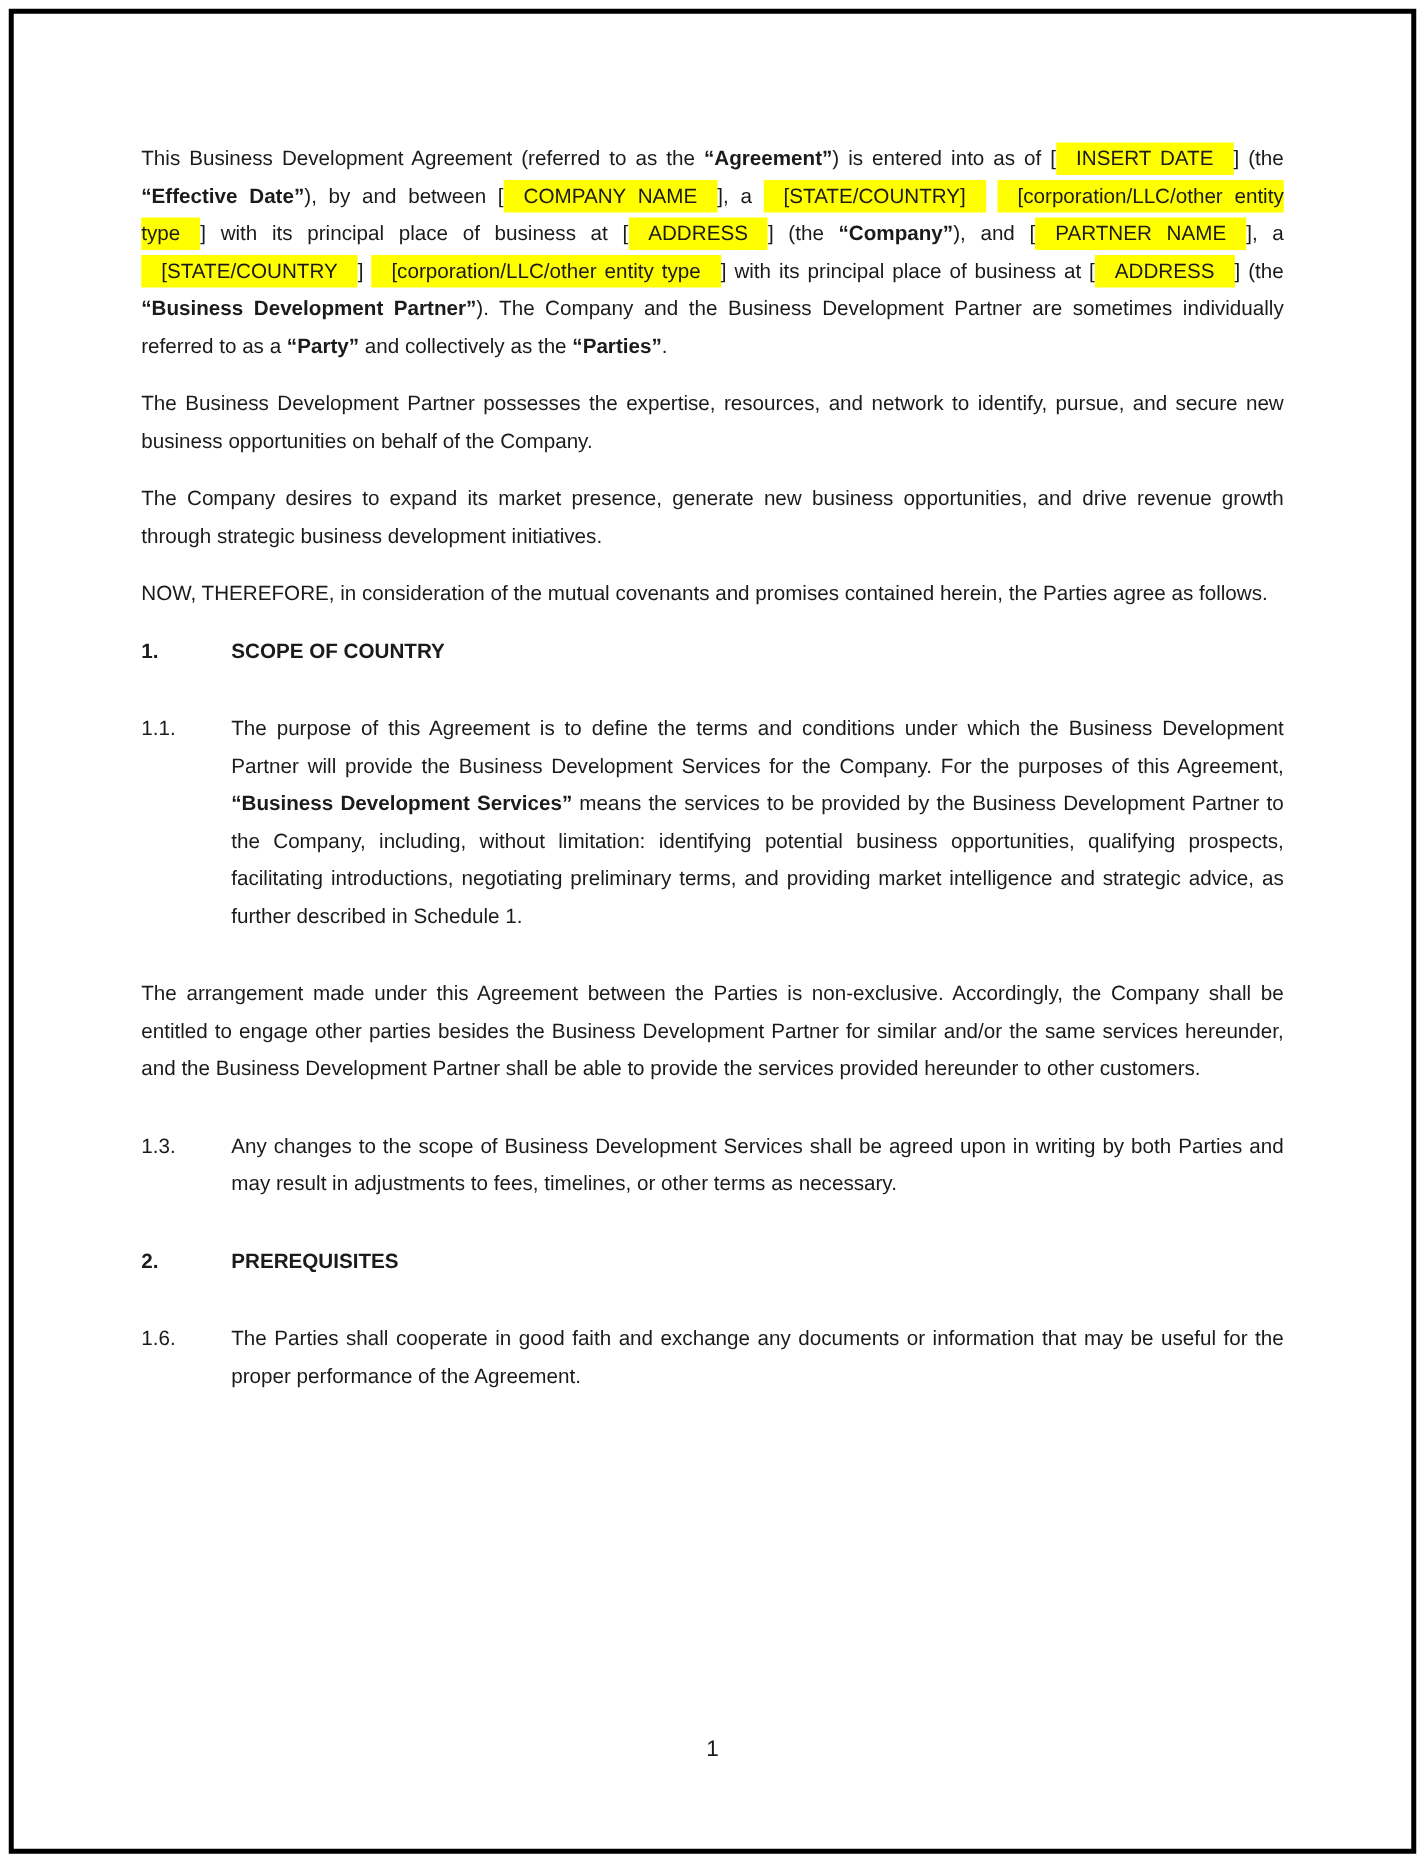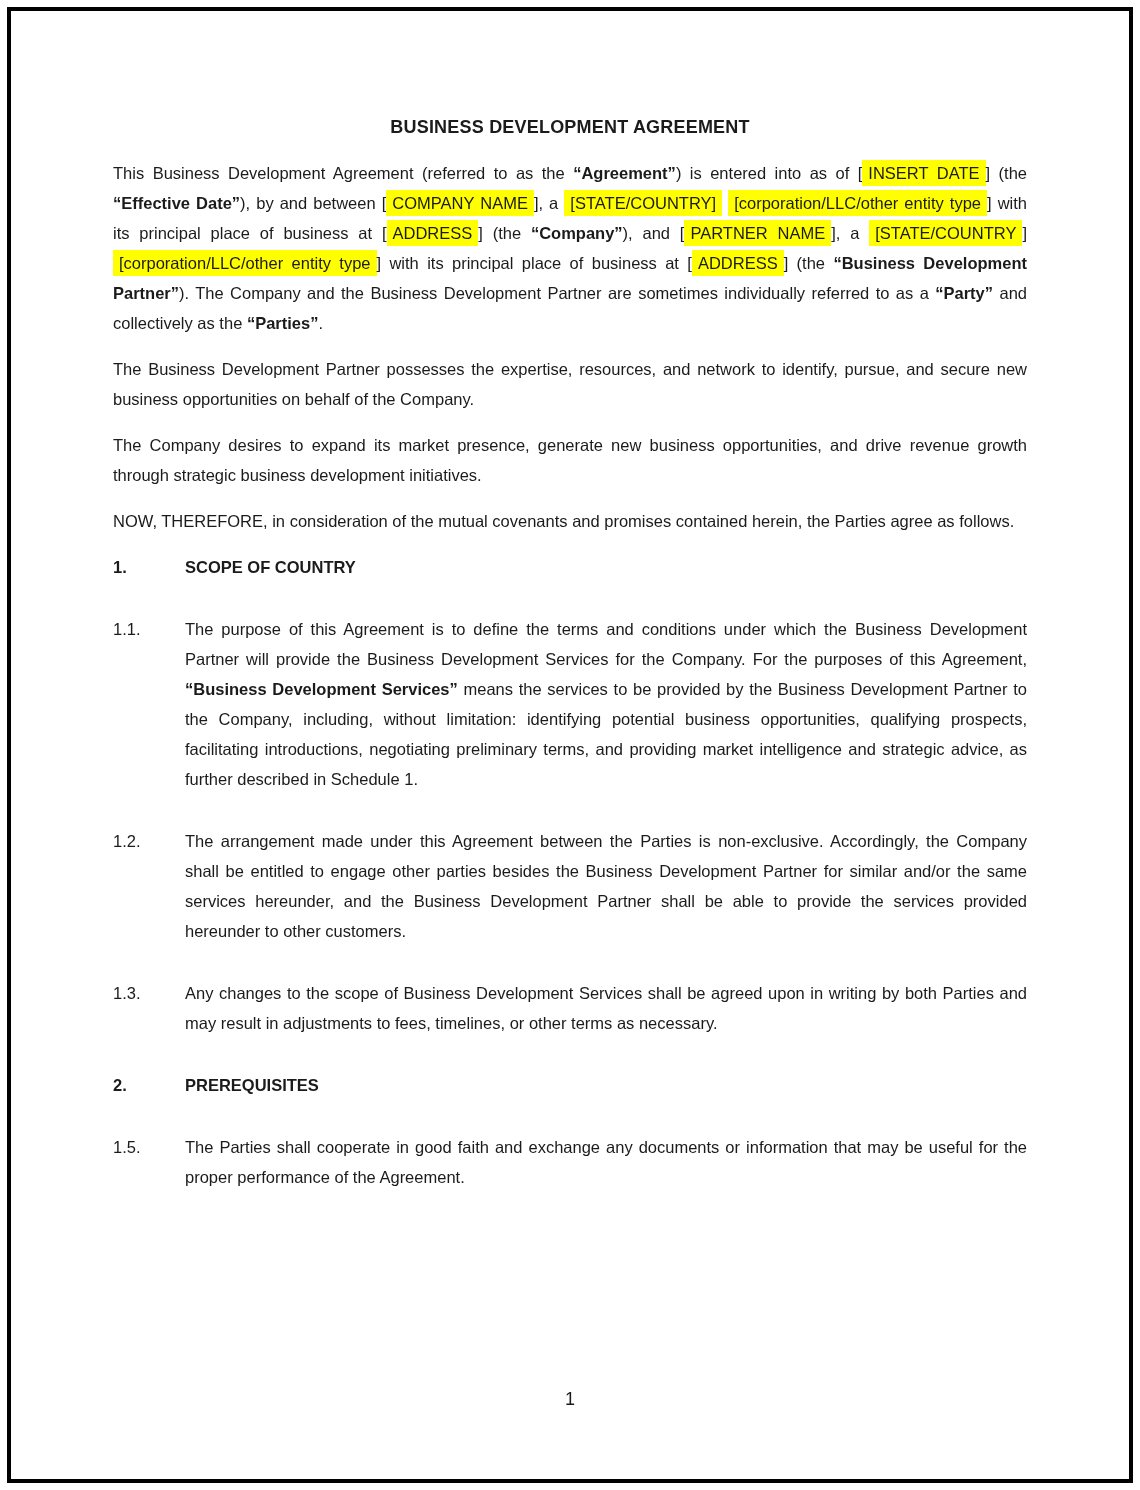--- a/index.html
+++ b/index.html
@@ -65,68 +65,66 @@
   .num {
     flex: 0 0 72px;
   }
   .cbody {
     flex: 1;
     text-align: justify;
   }
   .b { font-weight: 700; }
   .hl {
     background: var(--hl);
-    padding: 4px 6px;
+    padding: 4px 16px;
   }
   .pagenum {
     position: absolute;
     left: 0;
     right: 0;
     top: 1384px;
     text-align: center;
     font-size: 18px;
     line-height: 30px;
     color: var(--ink);
     font-family: "Liberation Sans", "DejaVu Sans", sans-serif;
   }
 </style>
 </head>
 <body>
 
 <div class="page">
   <div class="frame"></div>
   <div class="content">
-    <h1 class="title">BUSINESS DEVELOPMENT AGREEMENT</h1>
     <div id="intro">
         <p class="para"><span>This Business Development Agreement (referred to as the </span><span class="b">“Agreement”</span><span>) is entered into as of [</span><span class="hl">INSERT DATE</span><span>] (the </span><span class="b">“Effective Date”</span><span>), by and between [</span><span class="hl">COMPANY NAME</span><span>], a </span><span class="hl">[STATE/COUNTRY]</span><span> </span><span class="hl">[corporation/LLC/other entity type</span><span>] with its principal place of business at [</span><span class="hl">ADDRESS</span><span>] (the </span><span class="b">“Company”</span><span>), and [</span><span class="hl">PARTNER NAME</span><span>], a </span><span class="hl">[STATE/COUNTRY</span><span>] </span><span class="hl">[corporation/LLC/other entity type</span><span>] with its principal place of business at [</span><span class="hl">ADDRESS</span><span>] (the </span><span class="b">“Business Development Partner”</span><span>). The Company and the Business Development Partner are sometimes individually referred to as a </span><span class="b">“Party”</span><span> and collectively as the </span><span class="b">“Parties”</span><span>.</span></p>
         <p class="para"><span>The Business Development Partner possesses the expertise, resources, and network to identify, pursue, and secure new business opportunities on behalf of the Company.</span></p>
         <p class="para"><span>The Company desires to expand its market presence, generate new business opportunities, and drive revenue growth through strategic business development initiatives.</span></p>
         <p class="para"><span>NOW, THEREFORE, in consideration of the mutual covenants and promises contained herein, the Parties agree as follows.</span></p>
       </div>
     <div id="sections">
         <div class="hblock">
           <span class="num">1.</span>
           <span>SCOPE OF COUNTRY</span>
         </div>
         <div class="clause">
           <span class="num">1.1.</span>
           <span class="cbody"><span>The purpose of this Agreement is to define the terms and conditions under which the Business Development Partner will provide the Business Development Services for the Company. For the purposes of this Agreement, </span><span class="b">“Business Development Services”</span><span> means the services to be provided by the Business Development Partner to the Company, including, without limitation: identifying potential business opportunities, qualifying prospects, facilitating introductions, negotiating preliminary terms, and providing market intelligence and strategic advice, as further described in Schedule 1.</span></span>
         </div>
         <div class="clause">
-          <span class="num">1.2.</span>
           <span class="cbody"><span>The arrangement made under this Agreement between the Parties is non-exclusive. Accordingly, the Company shall be entitled to engage other parties besides the Business Development Partner for similar and/or the same services hereunder, and the Business Development Partner shall be able to provide the services provided hereunder to other customers.</span></span>
         </div>
         <div class="clause">
           <span class="num">1.3.</span>
           <span class="cbody"><span>Any changes to the scope of Business Development Services shall be agreed upon in writing by both Parties and may result in adjustments to fees, timelines, or other terms as necessary.</span></span>
         </div>
         <div class="hblock">
           <span class="num">2.</span>
           <span>PREREQUISITES</span>
         </div>
         <div class="clause">
-          <span class="num">1.5.</span>
+          <span class="num">1.6.</span>
           <span class="cbody"><span>The Parties shall cooperate in good faith and exchange any documents or information that may be useful for the proper performance of the Agreement.</span></span>
         </div>
       </div>
   </div>
   <div class="pagenum">1</div>
 </div>
 
 </body></html>

